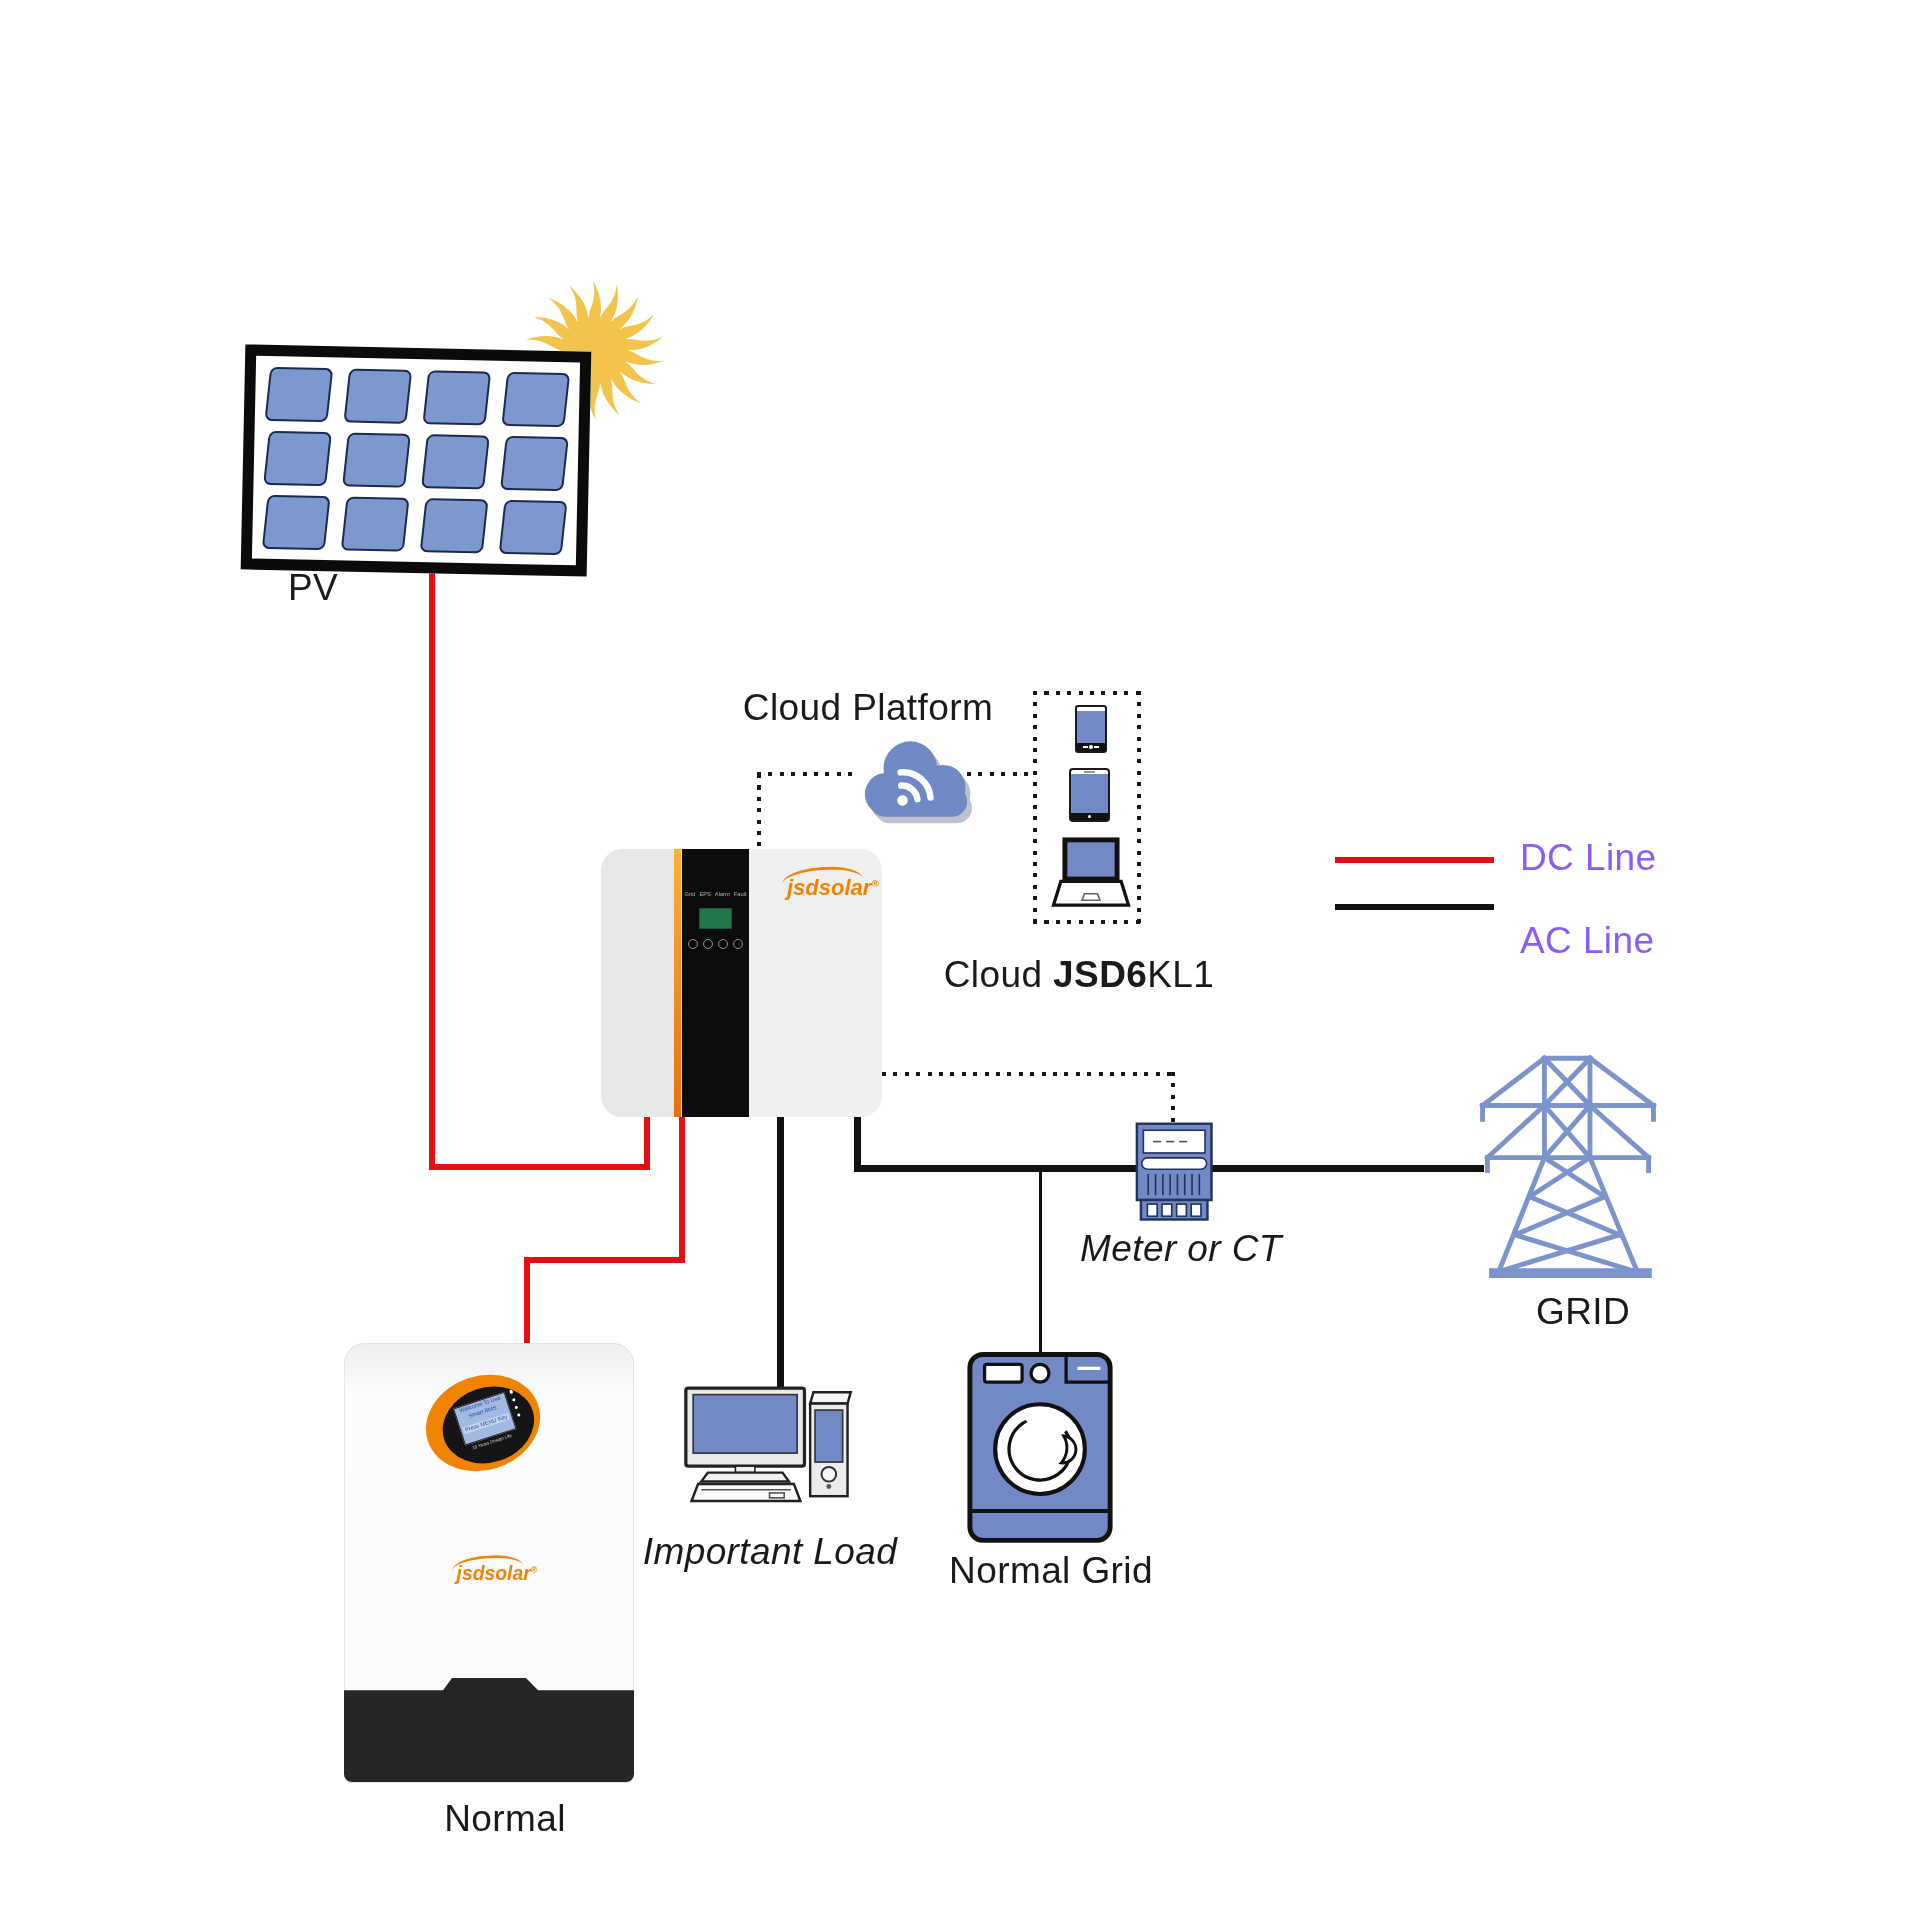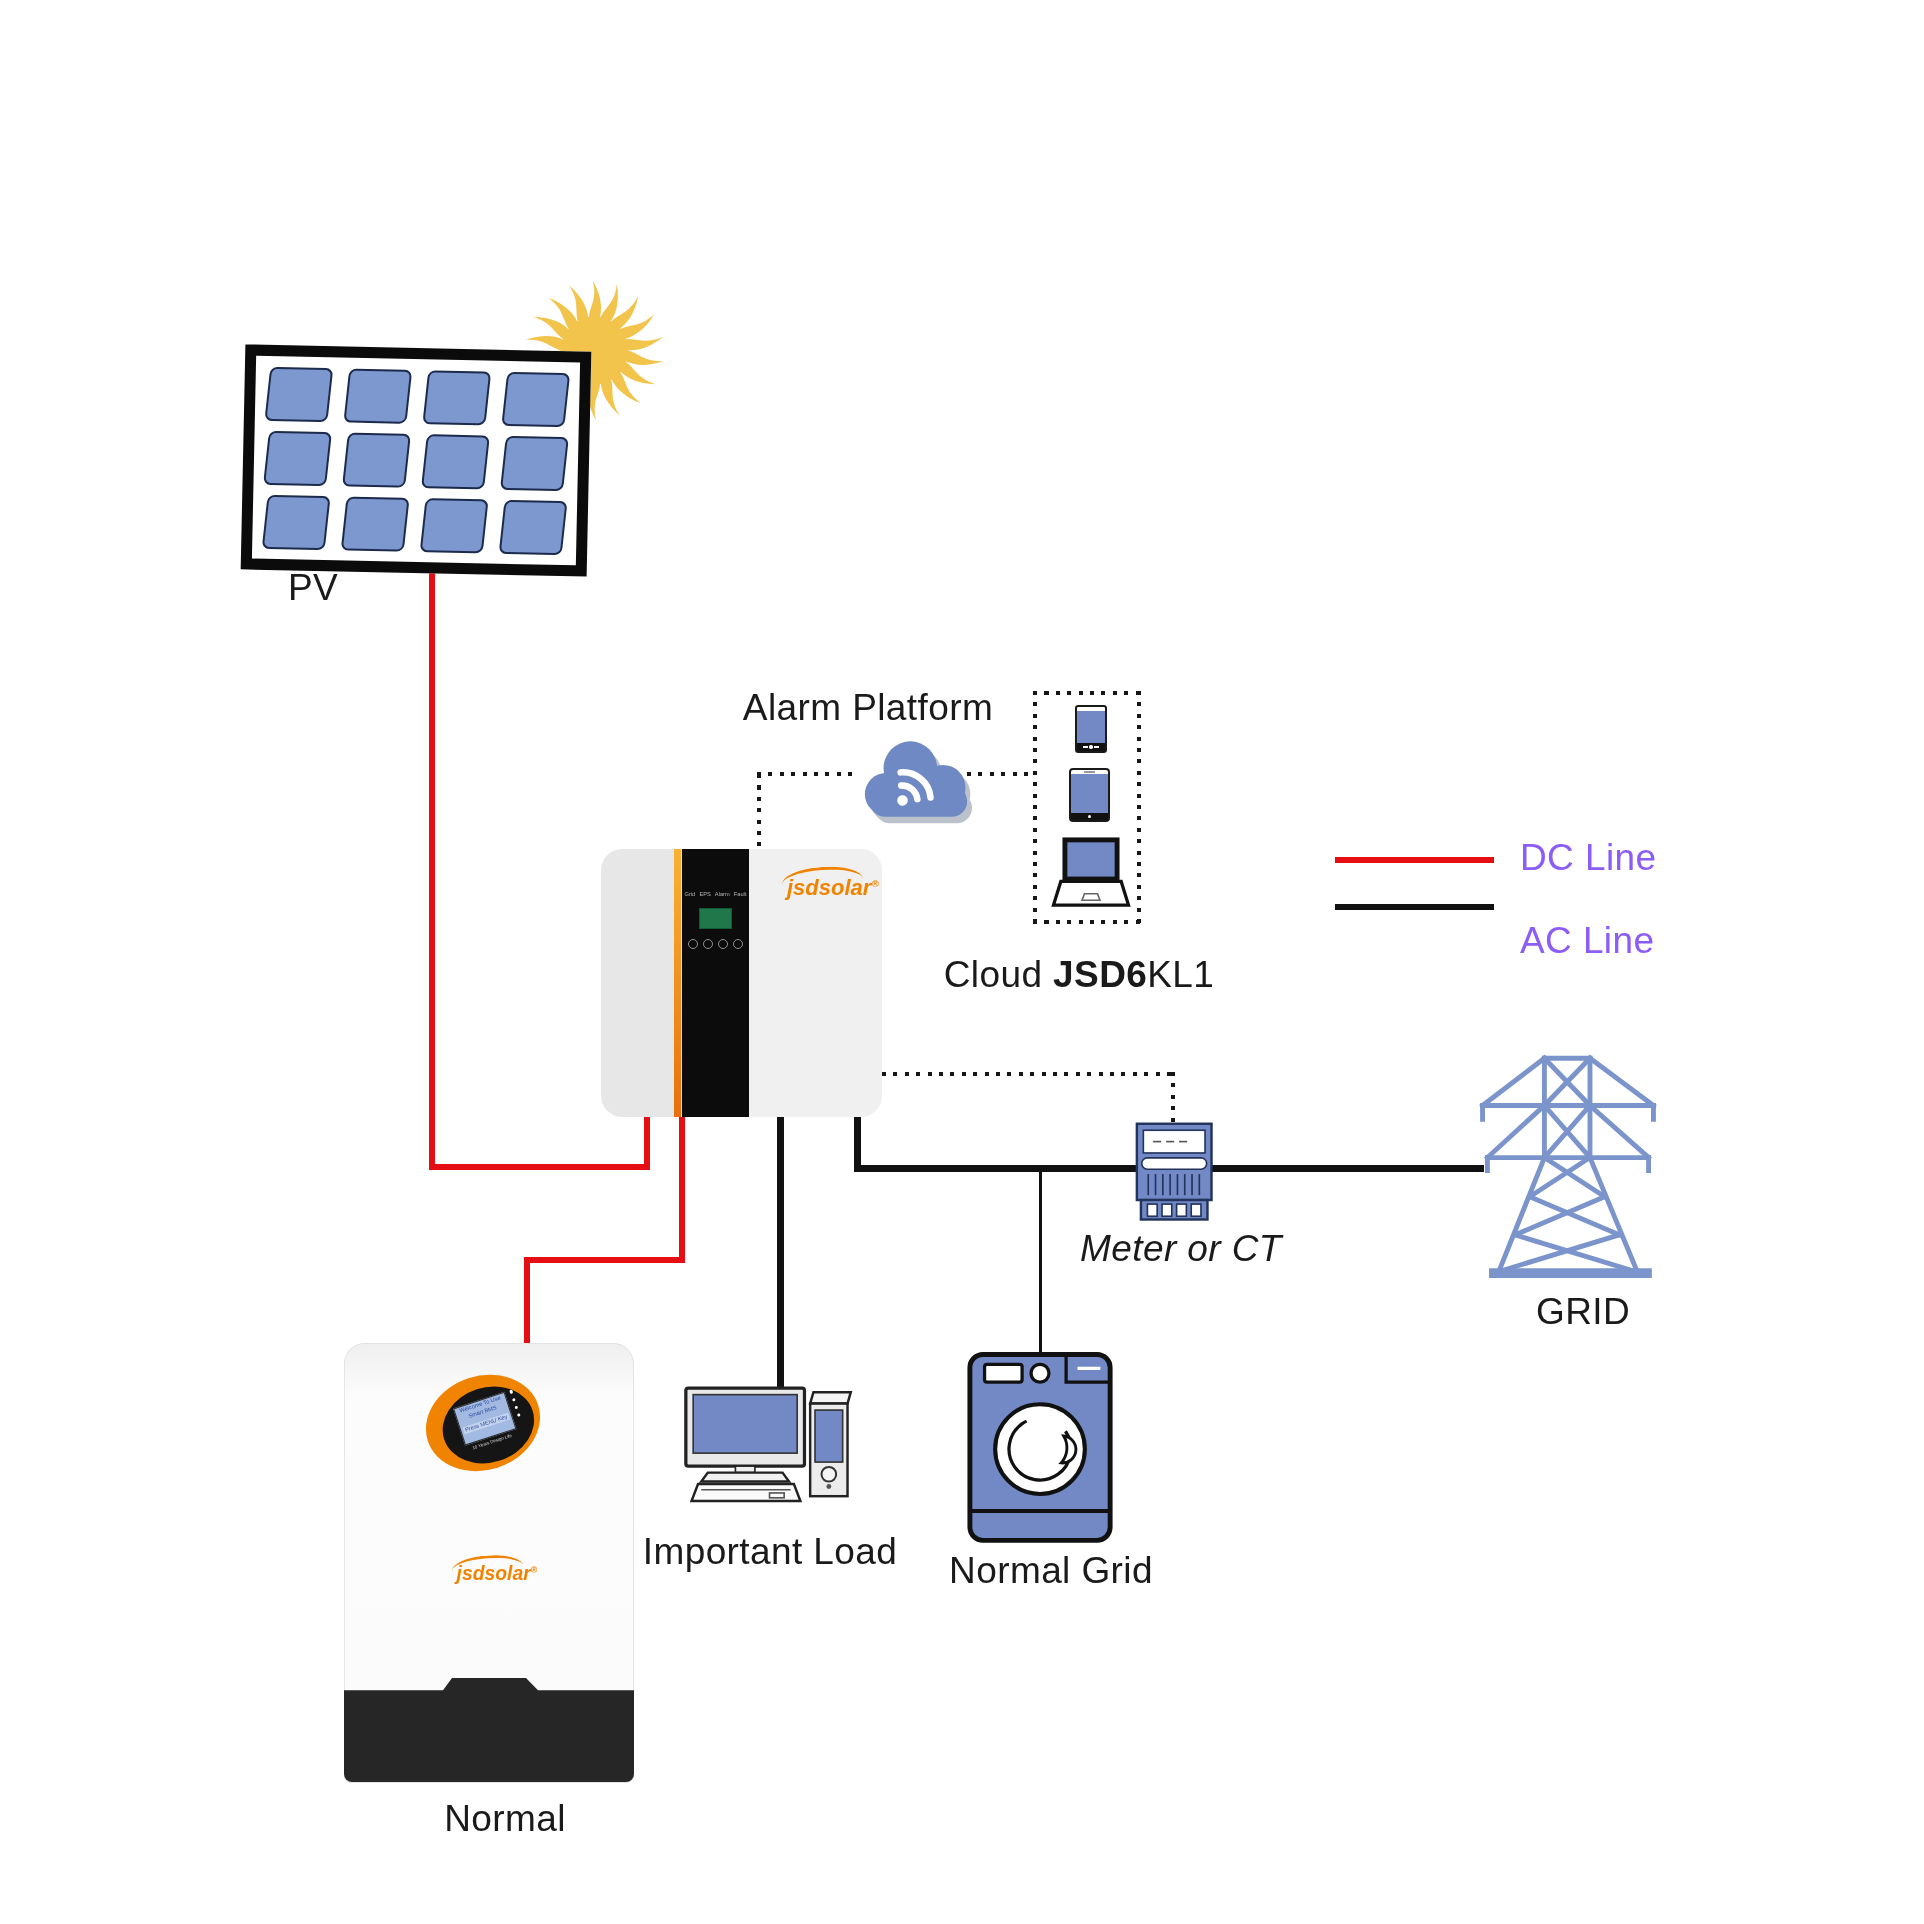--- a/index.html
+++ b/index.html
@@ -165,21 +165,21 @@
         <circle cx="78" cy="48" r="33"></circle>
         <circle cx="118" cy="72" r="28"></circle>
       <rect x="28" y="70" width="120" height="38" rx="19"></rect>
     </g>
     <g transform="translate(80,74) rotate(40)">
       <circle cx="0" cy="18" r="6.5" fill="#fff"></circle>
       <path d="M -13 5 A 19 19 0 0 1 13 5" stroke="#fff" stroke-width="8" fill="none" stroke-linecap="round"></path>
       <path d="M -24 -7 A 34 34 0 0 1 24 -7" stroke="#fff" stroke-width="8" fill="none" stroke-linecap="round"></path>
     </g>
   </svg>
-  <div class="lbl" style="left:868px;top:687px;">Alarm Platform</div>
+  <div class="lbl" style="left:868px;top:687px;">Cloud Platform</div>
 
   <div class="dev-box">
     <div class="e-t"></div>
     <div class="e-b"></div>
     <div class="e-l"></div>
     <div class="e-r"></div>
   </div>
   <div class="phone">
     <div class="scr"></div>
     <div class="band">
@@ -326,21 +326,21 @@
     <polygon points="34,114 126,114 134,125 26,125" fill="#f1f1f1" stroke="#222" stroke-width="3"></polygon>
     <polygon points="22,128 140,128 148,149 14,149" fill="#fafafa" stroke="#222" stroke-width="3"></polygon>
     <line x1="26" y1="135" x2="136" y2="135" stroke="#555" stroke-width="2"></line>
     <rect x="110" y="139" width="18" height="6" fill="none" stroke="#555" stroke-width="2"></rect>
     <polygon points="160,29 164,15 210,15 206,29" fill="#f5f5f5" stroke="#222" stroke-width="3"></polygon>
     <rect x="160" y="29" width="46" height="114" fill="#ececec" stroke="#222" stroke-width="3"></rect>
     <rect x="166" y="37" width="34" height="64" fill="#7289c6" stroke="#333" stroke-width="2"></rect>
     <circle cx="183" cy="116" r="9" fill="#f5f5f5" stroke="#333" stroke-width="2.5"></circle>
     <circle cx="183" cy="131" r="3" fill="#555"></circle>
   </svg>
-  <div class="lbl" style="left:770px;top:1531px;">Important Load</div>
+  <div class="lbl" style="left:770px;top:1531px;font-style:italic;">Important Load</div>
 
   <svg style="left:965px;top:1343px;" width="159" height="204" viewBox="0 0 195 250">
     <rect x="6" y="14" width="172" height="228" rx="16" fill="#7289c6" stroke="#111" stroke-width="6"></rect>
     <rect x="24" y="26" width="46" height="22" rx="3" fill="#fff" stroke="#111" stroke-width="4"></rect>
     <circle cx="92" cy="37" r="11" fill="#fff" stroke="#111" stroke-width="4"></circle>
     <path d="M 124 14 V 48 H 178" fill="none" stroke="#111" stroke-width="4"></path>
     <line x1="138" y1="31" x2="166" y2="31" stroke="#fff" stroke-width="4"></line>
     <circle cx="92" cy="130" r="55" fill="#fff" stroke="#111" stroke-width="5"></circle>
     <circle cx="92" cy="130" r="38" fill="none" stroke="#111" stroke-width="4" stroke-dasharray="185 55" transform="rotate(-35 92 130)"></circle>
     <path d="M 121 114 a 28 28 0 0 1 -3 33 a 15 15 0 0 0 3 -33 Z" fill="#fff" stroke="#111" stroke-width="3.5"></path>

